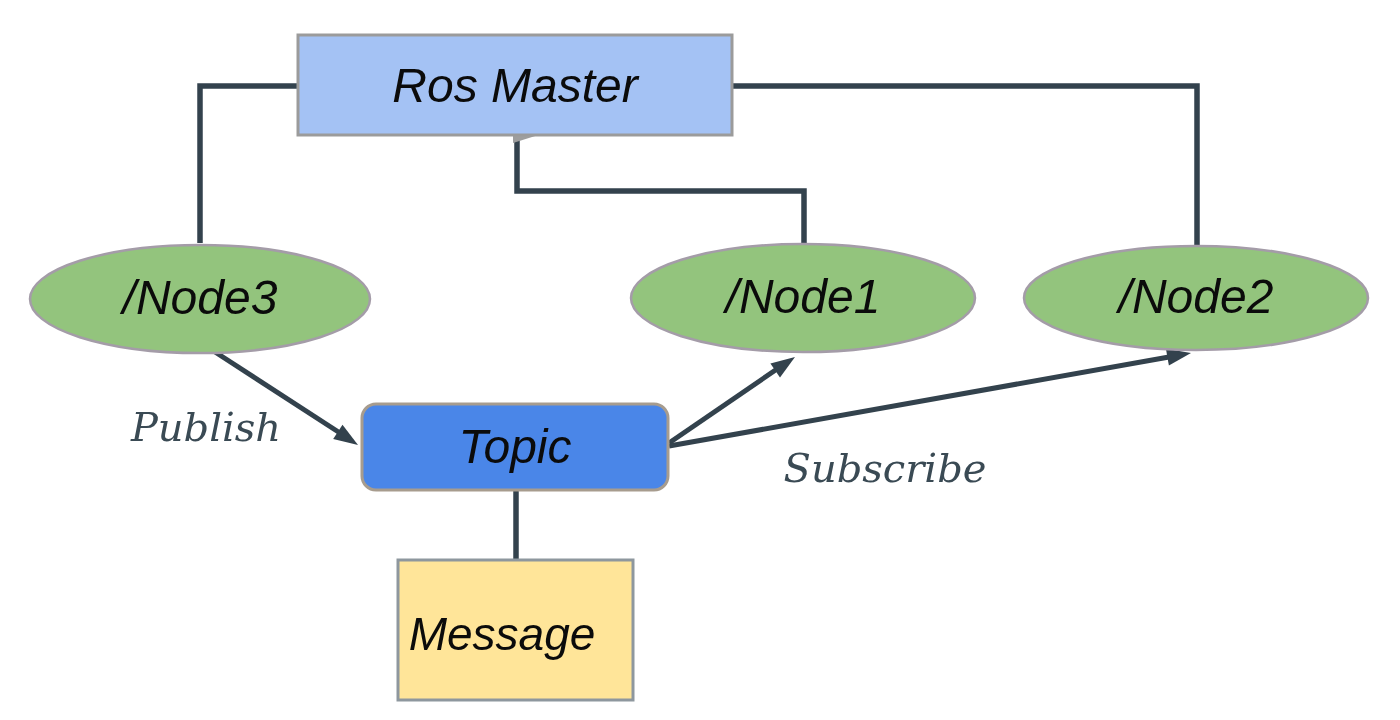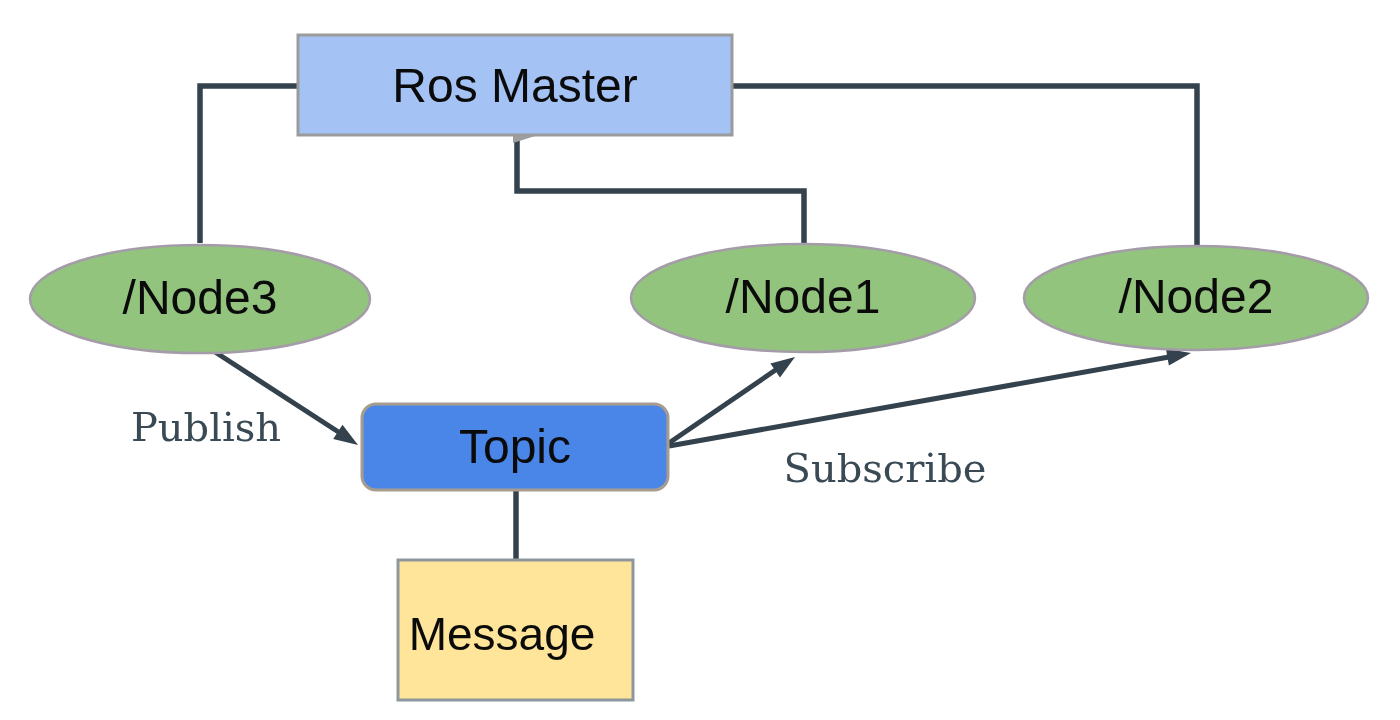--- a/index.html
+++ b/index.html
@@ -8,20 +8,21 @@
     background: #ffffff;
     width: 1400px;
     height: 720px;
     overflow: hidden;
   }
   .diagram-wrap {
     position: relative;
     width: 1400px;
     height: 720px;
     background: #ffffff;
+    font-style: italic;
   }
   svg { display: block; }
 
   
   .shape-master { stroke: #9b9b9b; stroke-width: 3; }
   .shape-node   { stroke: #a49ca8; stroke-width: 2.5; }
   .shape-topic  { stroke: #a79c8e; stroke-width: 3; }
   .shape-message{ stroke: #8e979e; stroke-width: 3; }
 
   .connector { fill: none; stroke-width: 5.5; stroke-linecap: butt; stroke-linejoin: miter; }

